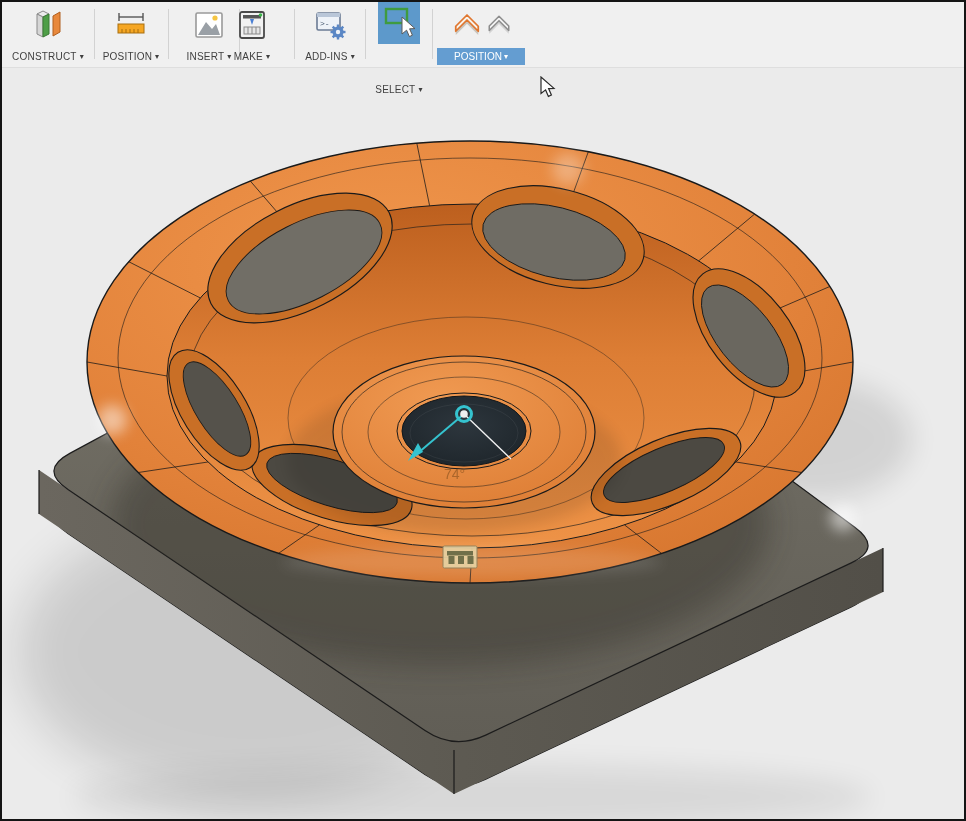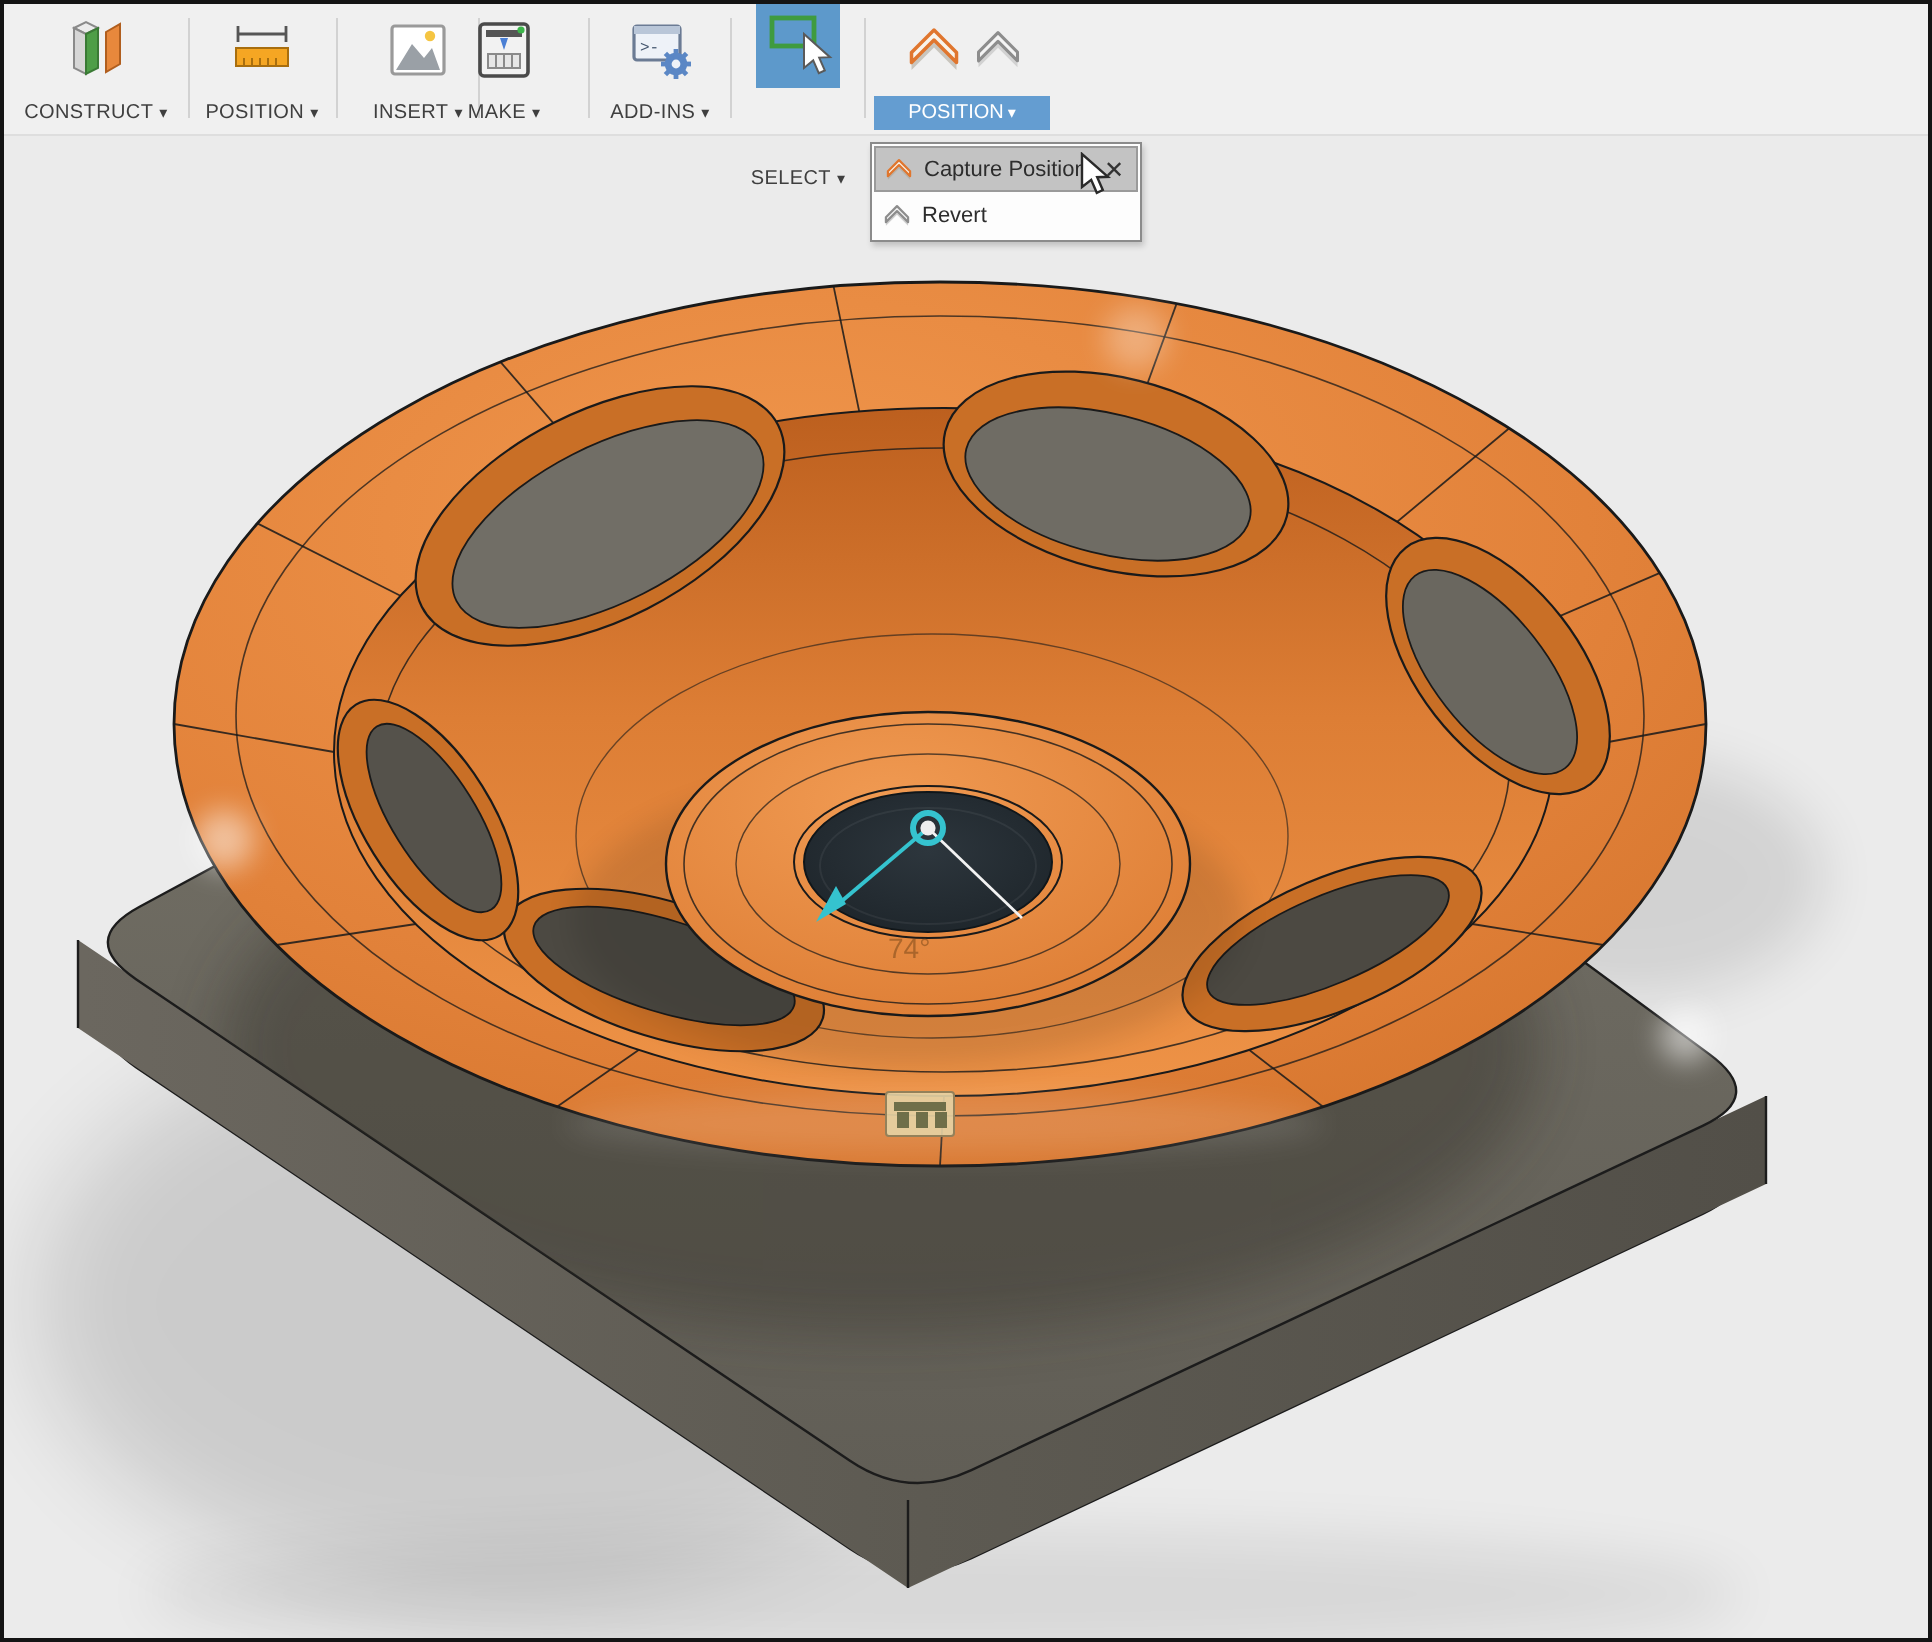--- a/index.html
+++ b/index.html
@@ -319,35 +319,18 @@
           <polygon points="3,14 12,5 21,14 21,18 12,9 3,18" fill="#f4f4f4" stroke="#8d8d8d" stroke-width="1.4" stroke-linejoin="round"></polygon>
         </svg>
       </div>
     </div>
     <div class="pos-labelbar">
       <span>POSITION</span>
       <span class="arr">▾</span>
     </div>
   </div>
 
-  <div class="menu">
-    <div class="menu-item hl">
-      <svg width="15" height="16" viewBox="0 0 24 26">
-        <polygon points="3,17 12,8 21,17 21,21 12,12 3,21" fill="#b6b2aa"></polygon>
-        <polygon points="3,14 12,5 21,14 21,18 12,9 3,18" fill="#f8f4ec" stroke="#e0762e" stroke-width="1.8" stroke-linejoin="round"></polygon>
-      </svg>
-      <span class="mi-label">Capture Position</span>
-      <span class="mi-close">✕</span>
-    </div>
-    <div class="menu-item">
-      <svg width="15" height="16" viewBox="0 0 24 26">
-        <polygon points="3,17 12,8 21,17 21,21 12,12 3,21" fill="#cfcfcf"></polygon>
-        <polygon points="3,14 12,5 21,14 21,18 12,9 3,18" fill="#f4f4f4" stroke="#8d8d8d" stroke-width="1.8" stroke-linejoin="round"></polygon>
-      </svg>
-      <span class="mi-label">Revert</span>
-    </div>
-  </div>
 
   <svg class="menu-cursor" width="20" height="24" viewBox="0 0 20 24">
     <path d="M3,1 L3,17.5 L7.6,13.9 L10.4,20.4 L13.4,19 L10.6,12.6 L16,12.4 Z" fill="#ffffff" stroke="#2a2a2a" stroke-width="1.2"></path>
   </svg>
 
 </div>
 
 </body></html>

